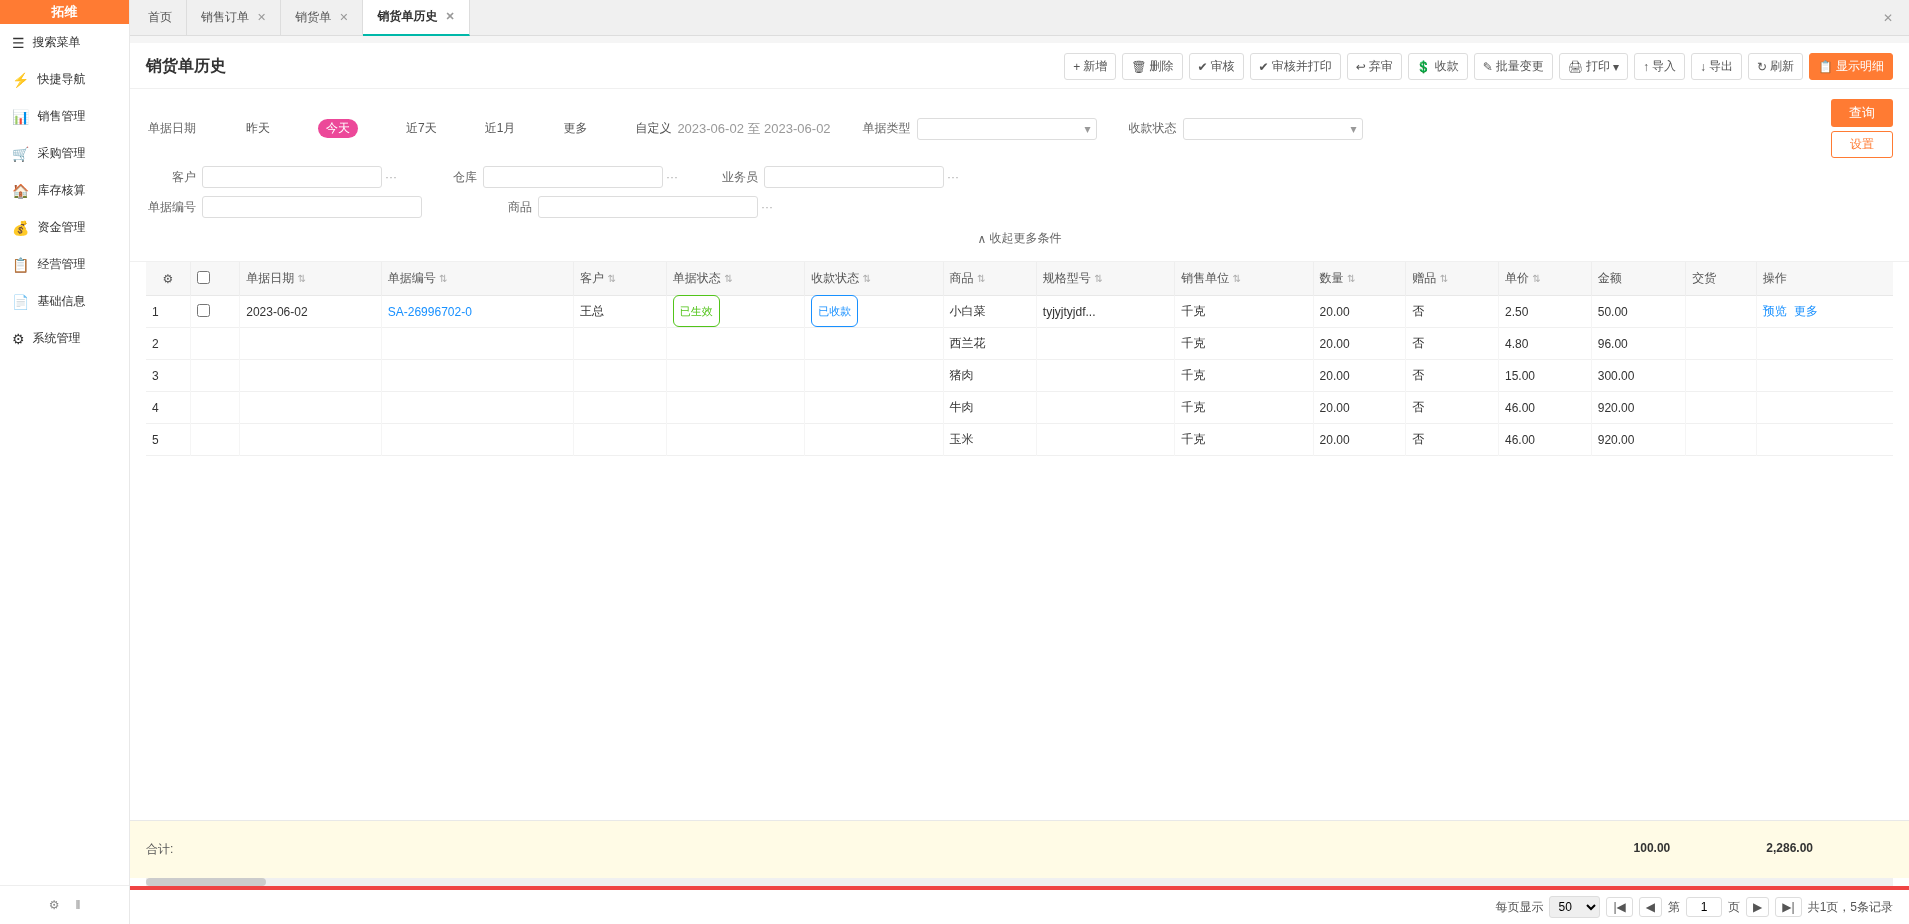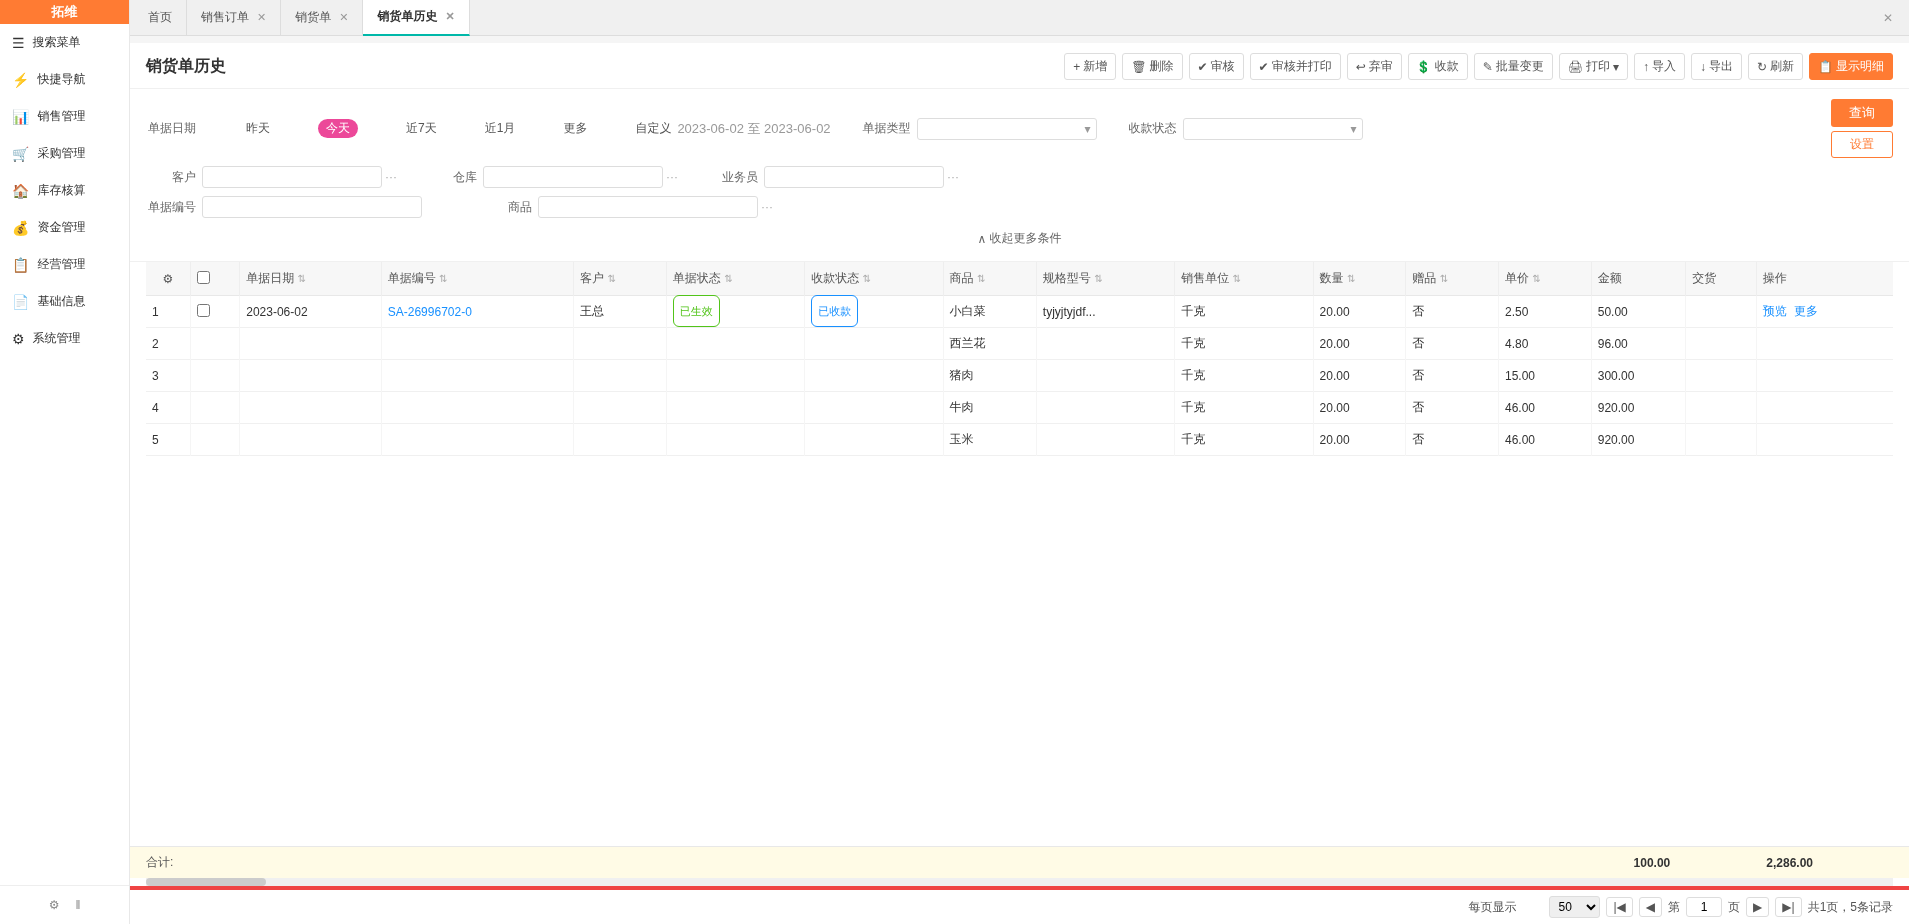--- a/index.html
+++ b/index.html
@@ -278,23 +278,22 @@
       color: #1890ff;
     }
     .action-link { color: #1890ff; cursor: pointer; margin-right: 4px; }
     .col-gear { text-align: center; }
     .sort-icon { color: #aaa; font-size: 10px; }
 
     
     .table-footer {
       background: #fffbe6;
       border-top: 1px solid #e8e8e8;
-      padding: 7px 16px;
-      display: flex;
-      align-items: center;
+      padding: 20px 16px;
+      display: flex;
       font-size: 12px;
       flex-shrink: 0;
     }
     .footer-label { color: #555; margin-right: 12px; }
     .footer-sum { color: #333; font-weight: bold; }
 
     
     .pagination-bar {
       display: flex;
       align-items: center;
@@ -303,21 +302,20 @@
       border-top: 4px solid #ef4444;
       gap: 6px;
       flex-shrink: 0;
     }
     .pagination-bar span { color: #555; }
     .page-size-select {
       border: 1px solid #ddd;
       border-radius: 3px;
       padding: 2px 4px;
       font-size: 12px;
-      margin-left: 27px;
     }
     .page-btn {
       border: 1px solid #ddd;
       background: #fff;
       border-radius: 3px;
       padding: 2px 6px;
       cursor: pointer;
       color: #555;
     }
     .page-btn:disabled { color: #ccc; cursor: not-allowed; }

